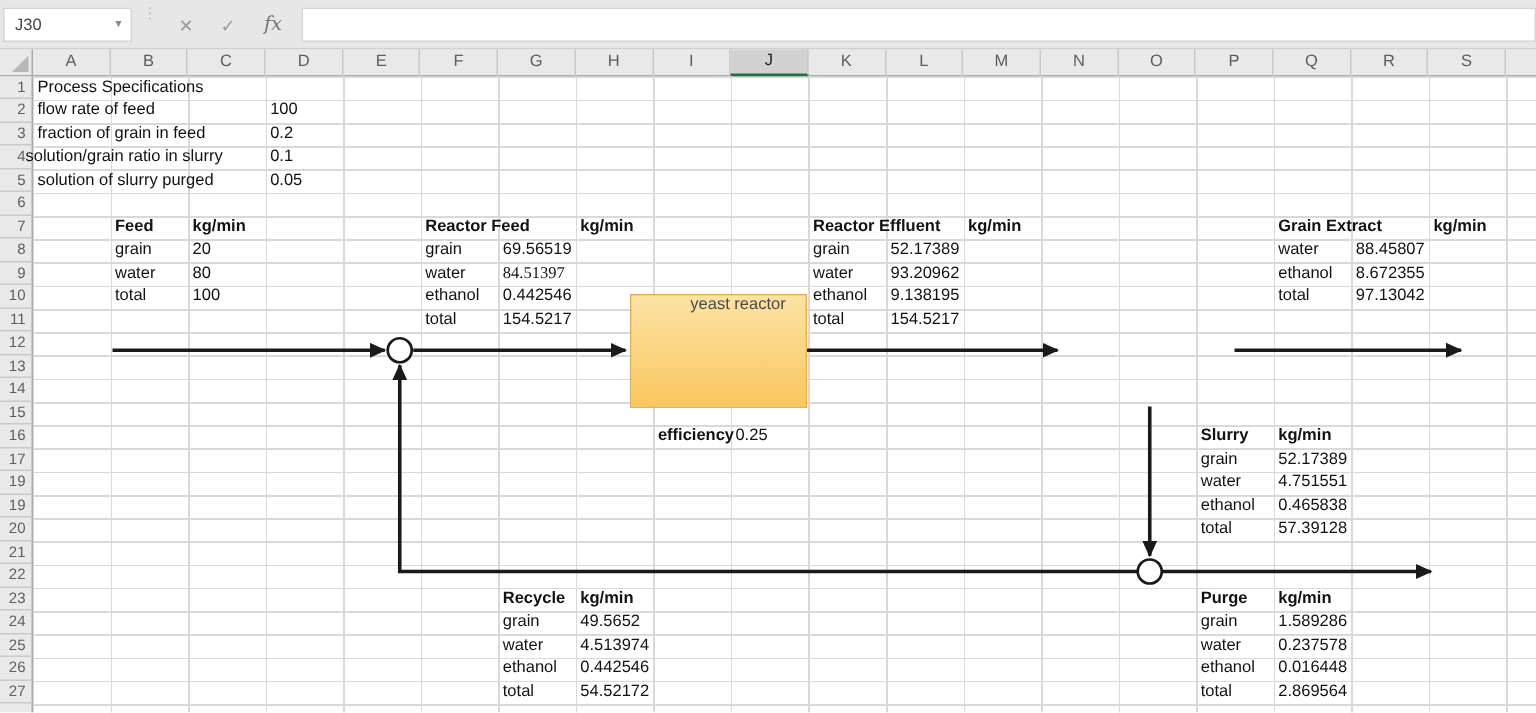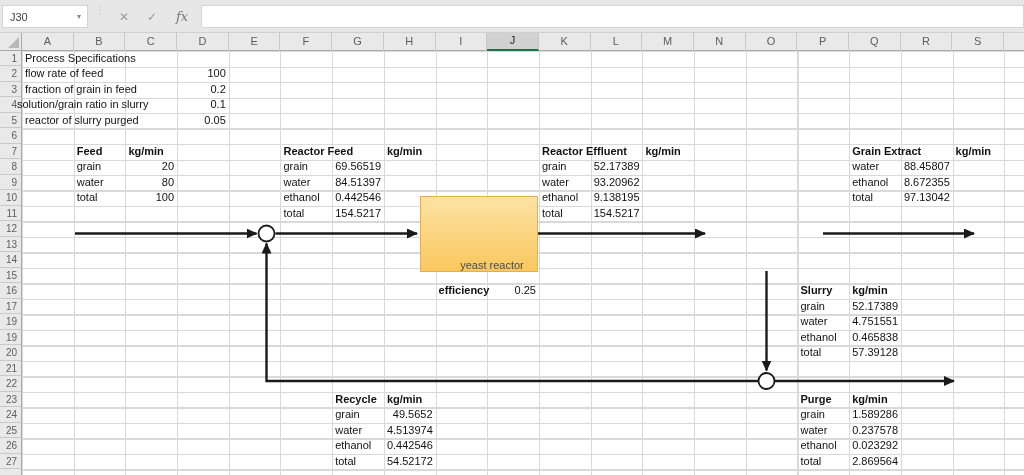--- a/index.html
+++ b/index.html
@@ -44,27 +44,27 @@
   .grid-bg { position:absolute; left:22px; top:50.5px; right:0; bottom:0;
     background-image:
       repeating-linear-gradient(to right, #d9d9d9 0 1px, transparent 1px 51.7px),
       repeating-linear-gradient(to bottom, #d9d9d9 0 1px, transparent 1px 15.5px); }
 
   
   .cells { position:absolute; left:0; top:0; width:1024px; height:475px; }
   .cell { position:absolute; height:15.5px; line-height:15.5px; font-size:11px;
     color:#121212; white-space:nowrap; padding:0 3px; }
   .cell.b { font-weight:bold; }
-  .cell.r { width:51.7px; text-align:right; }
+  .cell.r { width:51.7px; text-align:left; }
 
   
   svg.flow { position:absolute; left:0; top:0; }
   .shape-box { position:absolute; border:1px solid var(--shape-border,#e7ae4c);
     background:linear-gradient(180deg, var(--shape-top,#fce3a4) 0%, var(--shape-bottom,#f9c75e) 100%);
-    display:flex; align-items:flex-end; justify-content:center;padding-left:26px; }
+    display:flex; align-items:flex-start; justify-content:center;padding-left:26px; }
   .shape-box span { font-size:11px; color:#4a4a4a; }
 </style>
 </head>
 <body>
 
 <div id="app">
 
   <div class="toolbar">
     <div class="namebox">
       <span class="val">J30</span>
@@ -131,36 +131,36 @@
 
   <div class="grid-bg"></div>
   <div class="cells">
       <div class="cell" style="left: 22px; top: 50.5px;">Process Specifications</div>
       <div class="cell" style="left: 22px; top: 66px;">flow rate of feed</div>
       <div class="cell r" style="left: 177.1px; top: 66px;">100</div>
       <div class="cell" style="left: 22px; top: 81.5px;">fraction of grain in feed</div>
       <div class="cell r" style="left: 177.1px; top: 81.5px;">0.2</div>
       <div class="cell" style="left: 14px; top: 97px;">solution/grain ratio in slurry</div>
       <div class="cell r" style="left: 177.1px; top: 97px;">0.1</div>
-      <div class="cell" style="left: 22px; top: 112.5px;">reactor of slurry purged</div>
+      <div class="cell" style="left: 22px; top: 112.5px;">solution of slurry purged</div>
       <div class="cell r" style="left: 177.1px; top: 112.5px;">0.05</div>
       <div class="cell b" style="left: 73.7px; top: 143.5px;">Feed</div>
       <div class="cell b" style="left: 125.4px; top: 143.5px;">kg/min</div>
       <div class="cell" style="left: 73.7px; top: 159px;">grain</div>
       <div class="cell r" style="left: 125.4px; top: 159px;">20</div>
       <div class="cell" style="left: 73.7px; top: 174.5px;">water</div>
       <div class="cell r" style="left: 125.4px; top: 174.5px;">80</div>
       <div class="cell" style="left: 73.7px; top: 190px;">total</div>
       <div class="cell r" style="left: 125.4px; top: 190px;">100</div>
       <div class="cell b" style="left: 280.5px; top: 143.5px;">Reactor Feed</div>
       <div class="cell b" style="left: 383.9px; top: 143.5px;">kg/min</div>
       <div class="cell" style="left: 280.5px; top: 159px;">grain</div>
       <div class="cell r" style="left: 332.2px; top: 159px;">69.56519</div>
       <div class="cell" style="left: 280.5px; top: 174.5px;">water</div>
-      <div class="cell r" style="left: 332.2px; top: 174.5px;">84.51397</div>
+      <div class="cell r" style="left: 332.2px; top: 174.5px; font-family: Liberation Serif, serif;">84.51397</div>
       <div class="cell" style="left: 280.5px; top: 190px;">ethanol</div>
       <div class="cell r" style="left: 332.2px; top: 190px;">0.442546</div>
       <div class="cell" style="left: 280.5px; top: 205.5px;">total</div>
       <div class="cell r" style="left: 332.2px; top: 205.5px;">154.5217</div>
       <div class="cell b" style="left: 539px; top: 143.5px;">Reactor Effluent</div>
       <div class="cell b" style="left: 642.4px; top: 143.5px;">kg/min</div>
       <div class="cell" style="left: 539px; top: 159px;">grain</div>
       <div class="cell r" style="left: 590.7px; top: 159px;">52.17389</div>
       <div class="cell" style="left: 539px; top: 174.5px;">water</div>
       <div class="cell r" style="left: 590.7px; top: 174.5px;">93.20962</div>
@@ -198,21 +198,21 @@
       <div class="cell r" style="left: 383.9px; top: 438px;">0.442546</div>
       <div class="cell" style="left: 332.2px; top: 453.5px;">total</div>
       <div class="cell r" style="left: 383.9px; top: 453.5px;">54.52172</div>
       <div class="cell b" style="left: 797.5px; top: 391.5px;">Purge</div>
       <div class="cell b" style="left: 849.2px; top: 391.5px;">kg/min</div>
       <div class="cell" style="left: 797.5px; top: 407px;">grain</div>
       <div class="cell r" style="left: 849.2px; top: 407px;">1.589286</div>
       <div class="cell" style="left: 797.5px; top: 422.5px;">water</div>
       <div class="cell r" style="left: 849.2px; top: 422.5px;">0.237578</div>
       <div class="cell" style="left: 797.5px; top: 438px;">ethanol</div>
-      <div class="cell r" style="left: 849.2px; top: 438px;">0.023292</div>
+      <div class="cell r" style="left: 849.2px; top: 438px;">0.016448</div>
       <div class="cell" style="left: 797.5px; top: 453.5px;">total</div>
       <div class="cell r" style="left: 849.2px; top: 453.5px;">2.869564</div>
     </div>
 
   <svg class="flow" width="1024" height="475" viewBox="0 0 1024 475">
     <defs>
       <marker id="ah" markerUnits="userSpaceOnUse" markerWidth="12" markerHeight="11" refX="10" refY="5" orient="auto">
         <path d="M0,0 L11,5 L0,10 Z" fill="#1a1a1a"></path>
       </marker>
     </defs>

